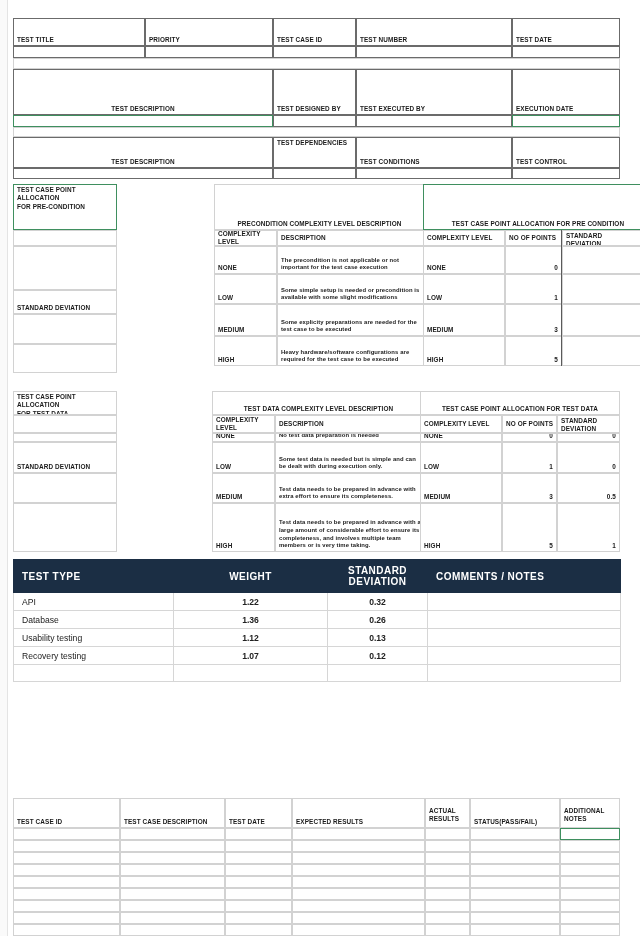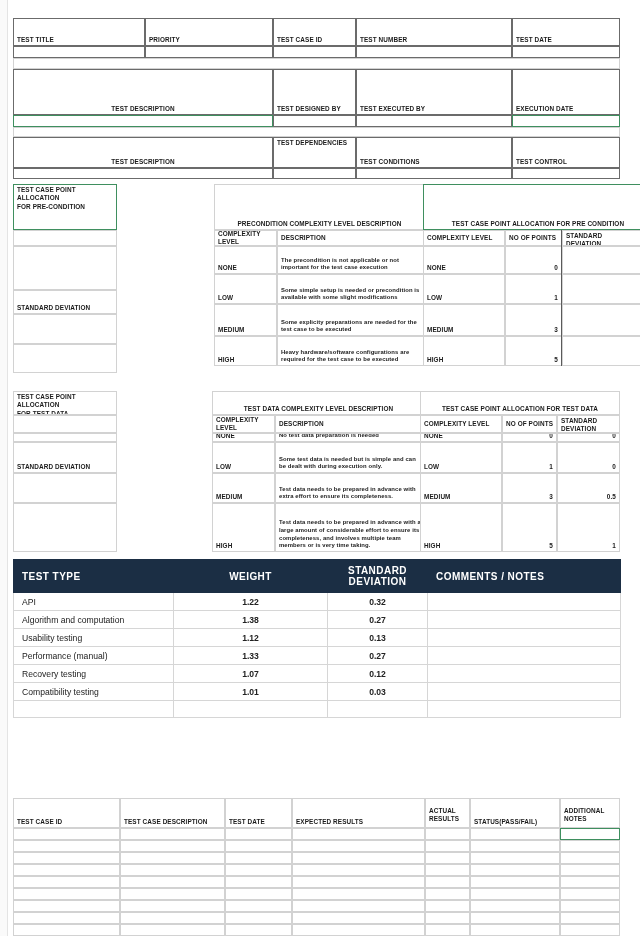--- a/index.html
+++ b/index.html
@@ -232,47 +232,35 @@
         </tr>
       </thead>
       <tbody>
         <tr>
           <td>API</td>
           <td class="num">1.22</td>
           <td class="num">0.32</td>
           <td></td>
         </tr>
         <tr>
-          <td>Algorithm and computation</td>
-          <td class="num">1.38</td>
-          <td class="num">0.27</td>
+          <td>Database</td>
+          <td class="num">1.36</td>
+          <td class="num">0.26</td>
           <td></td>
         </tr>
         <tr>
           <td>Usability testing</td>
           <td class="num">1.12</td>
           <td class="num">0.13</td>
           <td></td>
         </tr>
         <tr>
-          <td>Performance (manual)</td>
-          <td class="num">1.33</td>
-          <td class="num">0.27</td>
-          <td></td>
-        </tr>
-        <tr>
           <td>Recovery testing</td>
           <td class="num">1.07</td>
           <td class="num">0.12</td>
-          <td></td>
-        </tr>
-        <tr>
-          <td>Compatibility testing</td>
-          <td class="num">1.01</td>
-          <td class="num">0.03</td>
           <td></td>
         </tr>
         <tr>
           <td class="empty"></td>
           <td class="empty"></td>
           <td class="empty"></td>
           <td class="empty"></td>
         </tr>
       </tbody>
     </table>

